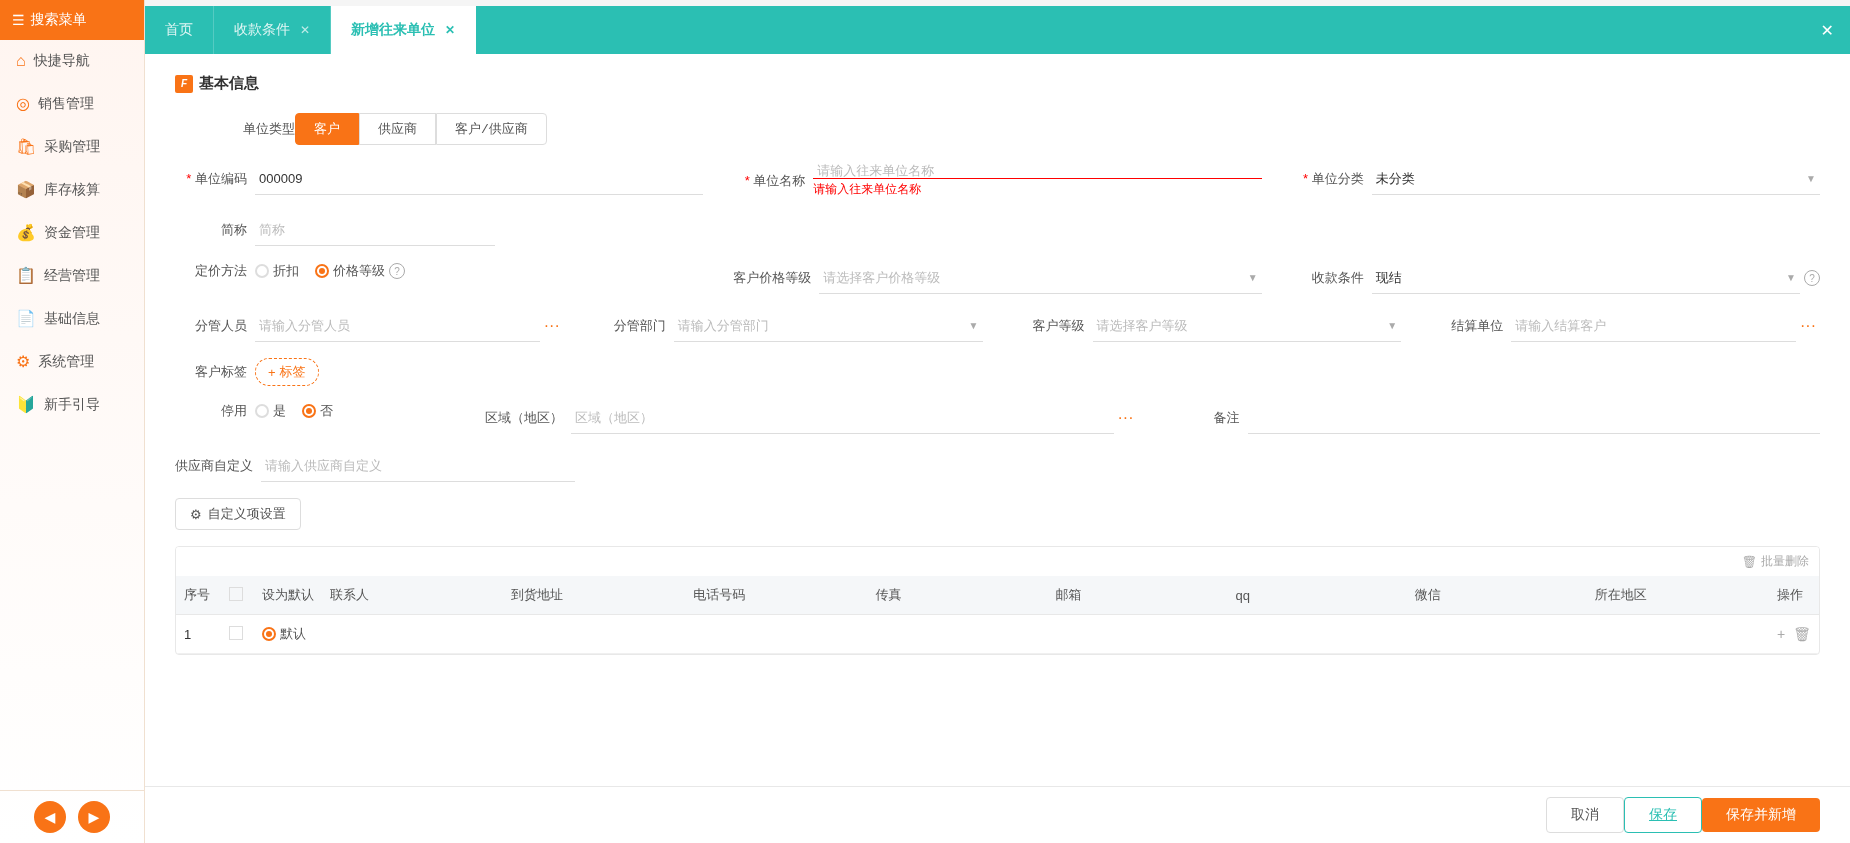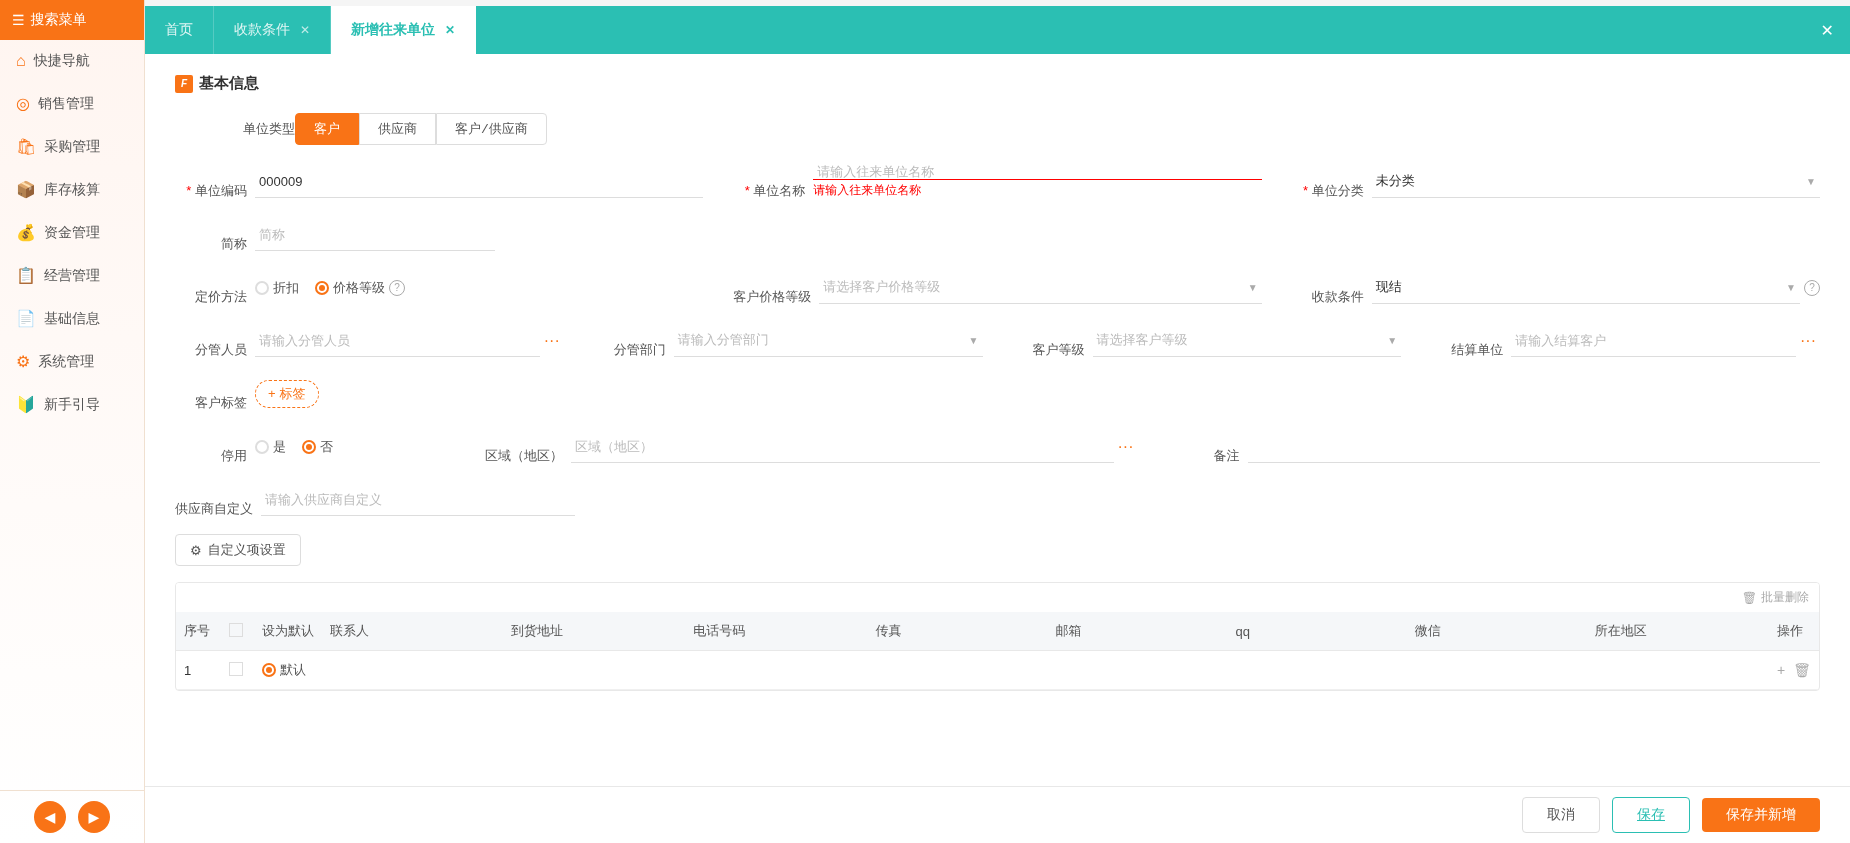--- a/index.html
+++ b/index.html
@@ -169,21 +169,20 @@
       flex: 1;
       min-width: 0;
     }
     .form-label {
       font-size: 13px;
       color: #555;
       white-space: nowrap;
       padding-right: 8px;
       min-width: 80px;
       text-align: right;
-      margin-top: 19px;
     }
     .required::before {
       content: '* ';
       color: red;
     }
     .form-input {
       flex: 1;
       height: 32px;
       border: none;
       border-bottom: 1px solid #ddd;
@@ -371,21 +370,21 @@
     }
 
     
     .footer {
       background: white;
       border-top: 1px solid #e8e8e8;
       display: flex;
       justify-content: flex-end;
       align-items: center;
       padding: 10px 30px;
-      gap: 12px;
+      gap: 0;
       flex-shrink: 0;
     }
     .btn-cancel {
       padding: 8px 24px;
       border: 1px solid #ddd;
       background: white;
       font-size: 14px;
       color: #555;
       cursor: pointer;
       border-radius: 4px;

